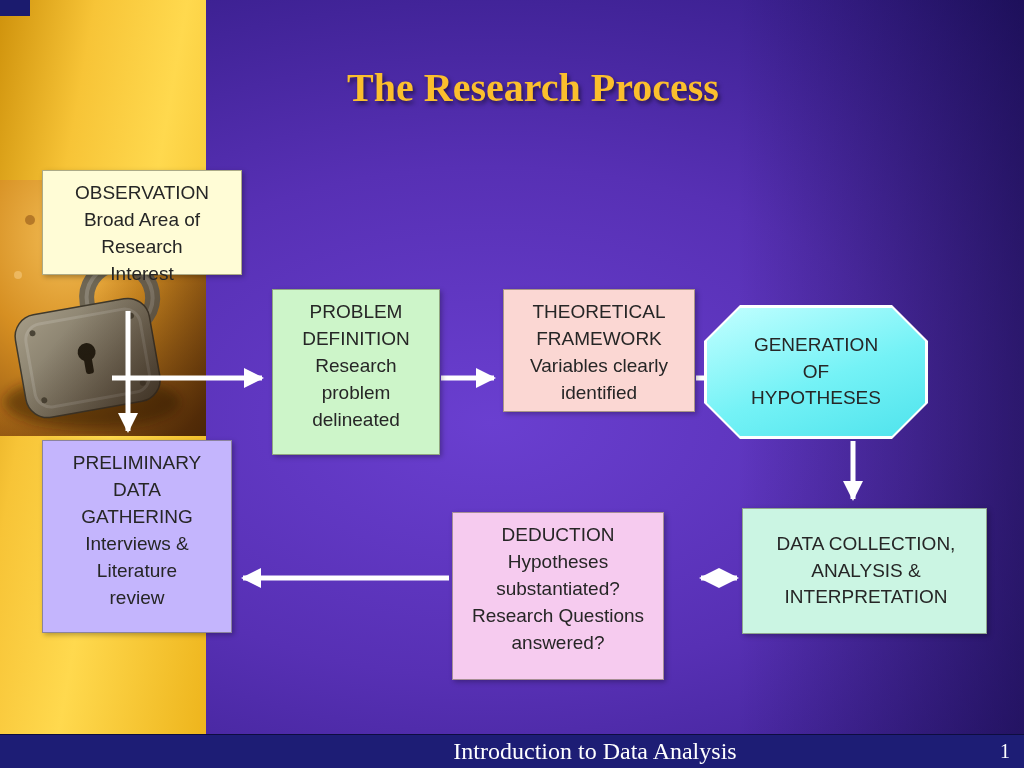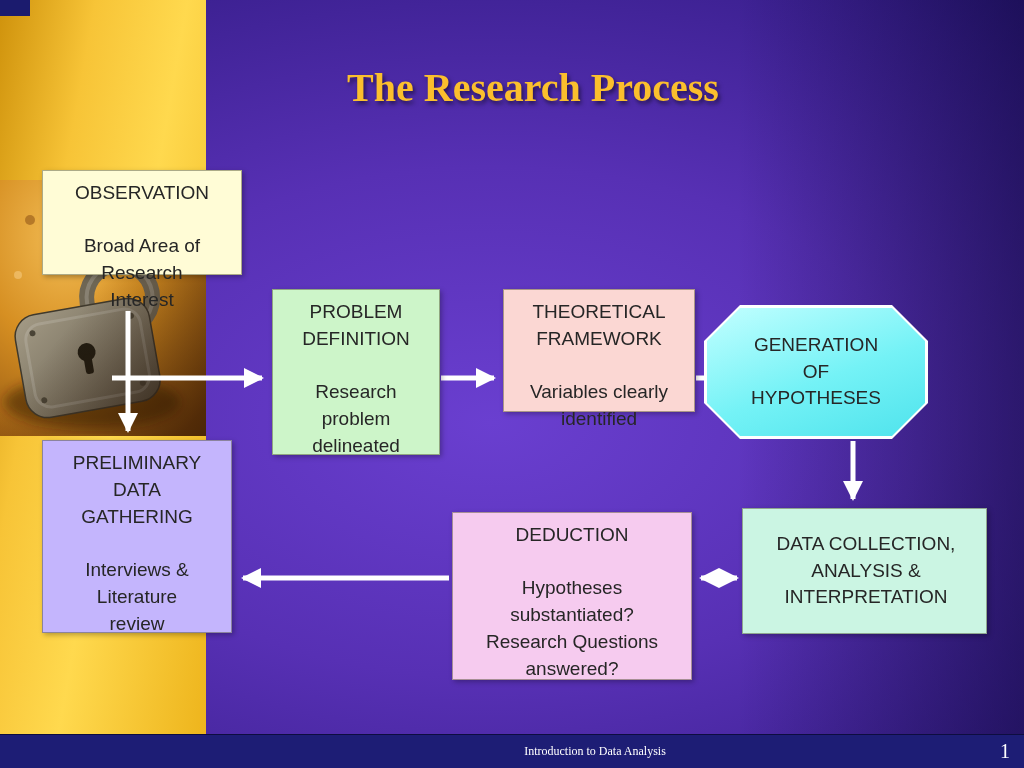--- a/index.html
+++ b/index.html
@@ -26,26 +26,26 @@
     text-align:center;font-family:"Liberation Serif",serif;font-weight:bold;
     font-size:40px;color:#FBBF2D;text-shadow:2px 3px 4px rgba(0,0,0,.5);
   }
   .arrows{position:absolute;left:0;top:0;z-index:2;pointer-events:none;}
   .box{
     position:absolute;z-index:3;box-sizing:border-box;text-align:center;
     color:#262626;font-size:19px;line-height:1.42;padding:9px 6px;
     border:1px solid rgba(70,70,40,.45);box-shadow:2px 2px 5px rgba(0,0,0,.28);
   }
   .box .heading,.box .body{white-space:pre-line;}
-  .box .body{margin-top:26px;}
+  .box .body{margin-top:0;}
   #box-observation{left:42px;top:170px;width:200px;height:105px;background:#FFFCD6;}
   #box-problem{left:272px;top:289px;width:168px;height:166px;background:#CDF5C9;}
   #box-theoretical{left:503px;top:289px;width:192px;height:123px;background:#FBD7D3;}
   #box-preliminary{left:42px;top:440px;width:190px;height:193px;background:#c4b5fd;}
-  #box-deduction{left:452px;top:512px;width:240px;height:168px;background:#F6CBEF;}
+  #box-deduction{left:452px;top:512px;width:212px;height:168px;background:#F6CBEF;}
   #box-datacollection{
     left:742px;top:508px;width:245px;height:126px;background:#CBF5E3;
     display:flex;align-items:center;justify-content:center;padding-left:9px;
   }
   .octagon-outer{
     position:absolute;left:704px;top:305px;width:224px;height:134px;z-index:3;background:#ffffff;
     clip-path:polygon(36px 0,calc(100% - 36px) 0,100% 36px,100% calc(100% - 36px),calc(100% - 36px) 100%,36px 100%,0 calc(100% - 36px),0 36px);
     filter:drop-shadow(2px 2px 4px rgba(0,0,0,.3));
   }
   .octagon-inner{
@@ -54,21 +54,21 @@
     background:linear-gradient(160deg,#c2ffff 0%,#74f2f6 55%,#4fe3ec 100%);
     display:flex;align-items:center;justify-content:center;
     color:#262626;font-size:19px;line-height:1.42;text-align:center;white-space:pre-line;
   }
   .footer{
     position:absolute;left:0;right:0;bottom:0;height:33px;z-index:4;background:#1D1D75;
     border-top:1px solid #0d0d40;
   }
   .footer-text{
     position:absolute;left:206px;right:40px;top:0;height:33px;line-height:33px;
-    text-align:center;color:#ffffff;font-family:"Liberation Serif",serif;font-size:12px;
+    text-align:center;color:#ffffff;font-family:"Liberation Serif",serif;font-size:24px;
   }
   .page-number{
     position:absolute;right:14px;top:0;height:33px;line-height:33px;
     color:#ffffff;font-family:"Liberation Serif",serif;font-size:20px;
   }
 </style>
 </head>
 <body>
 
 <div class="slide">

